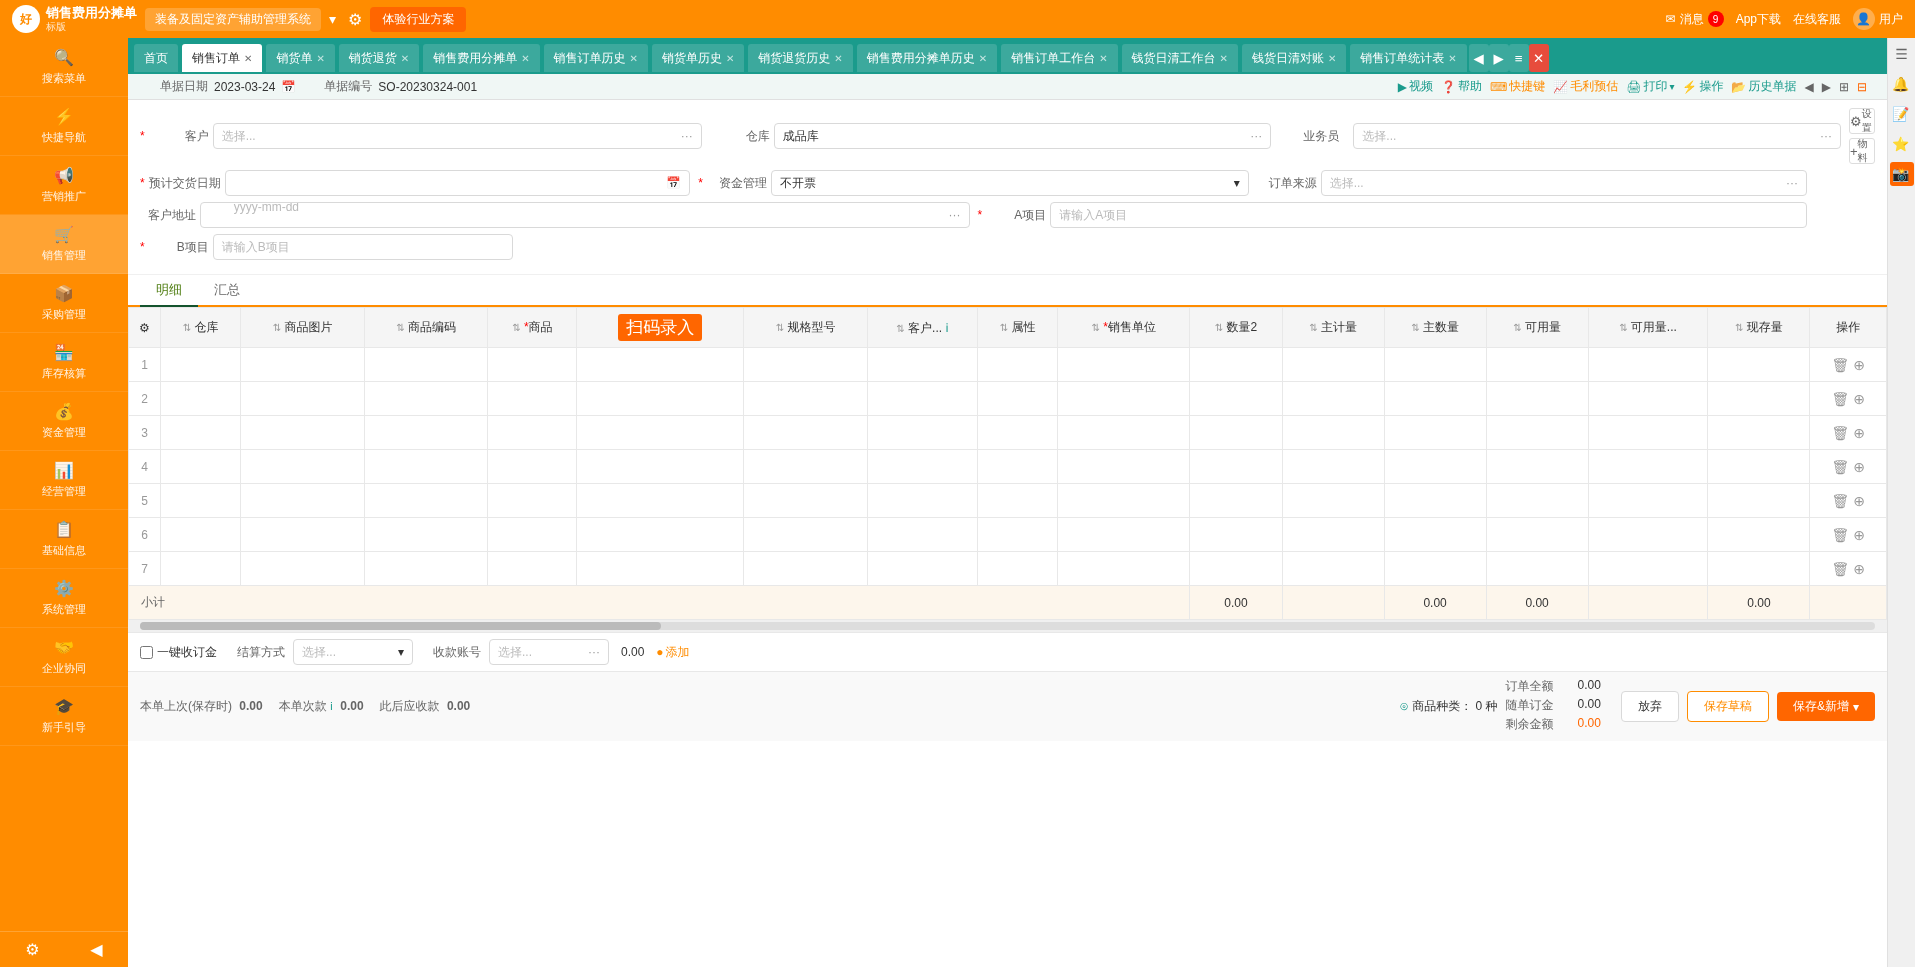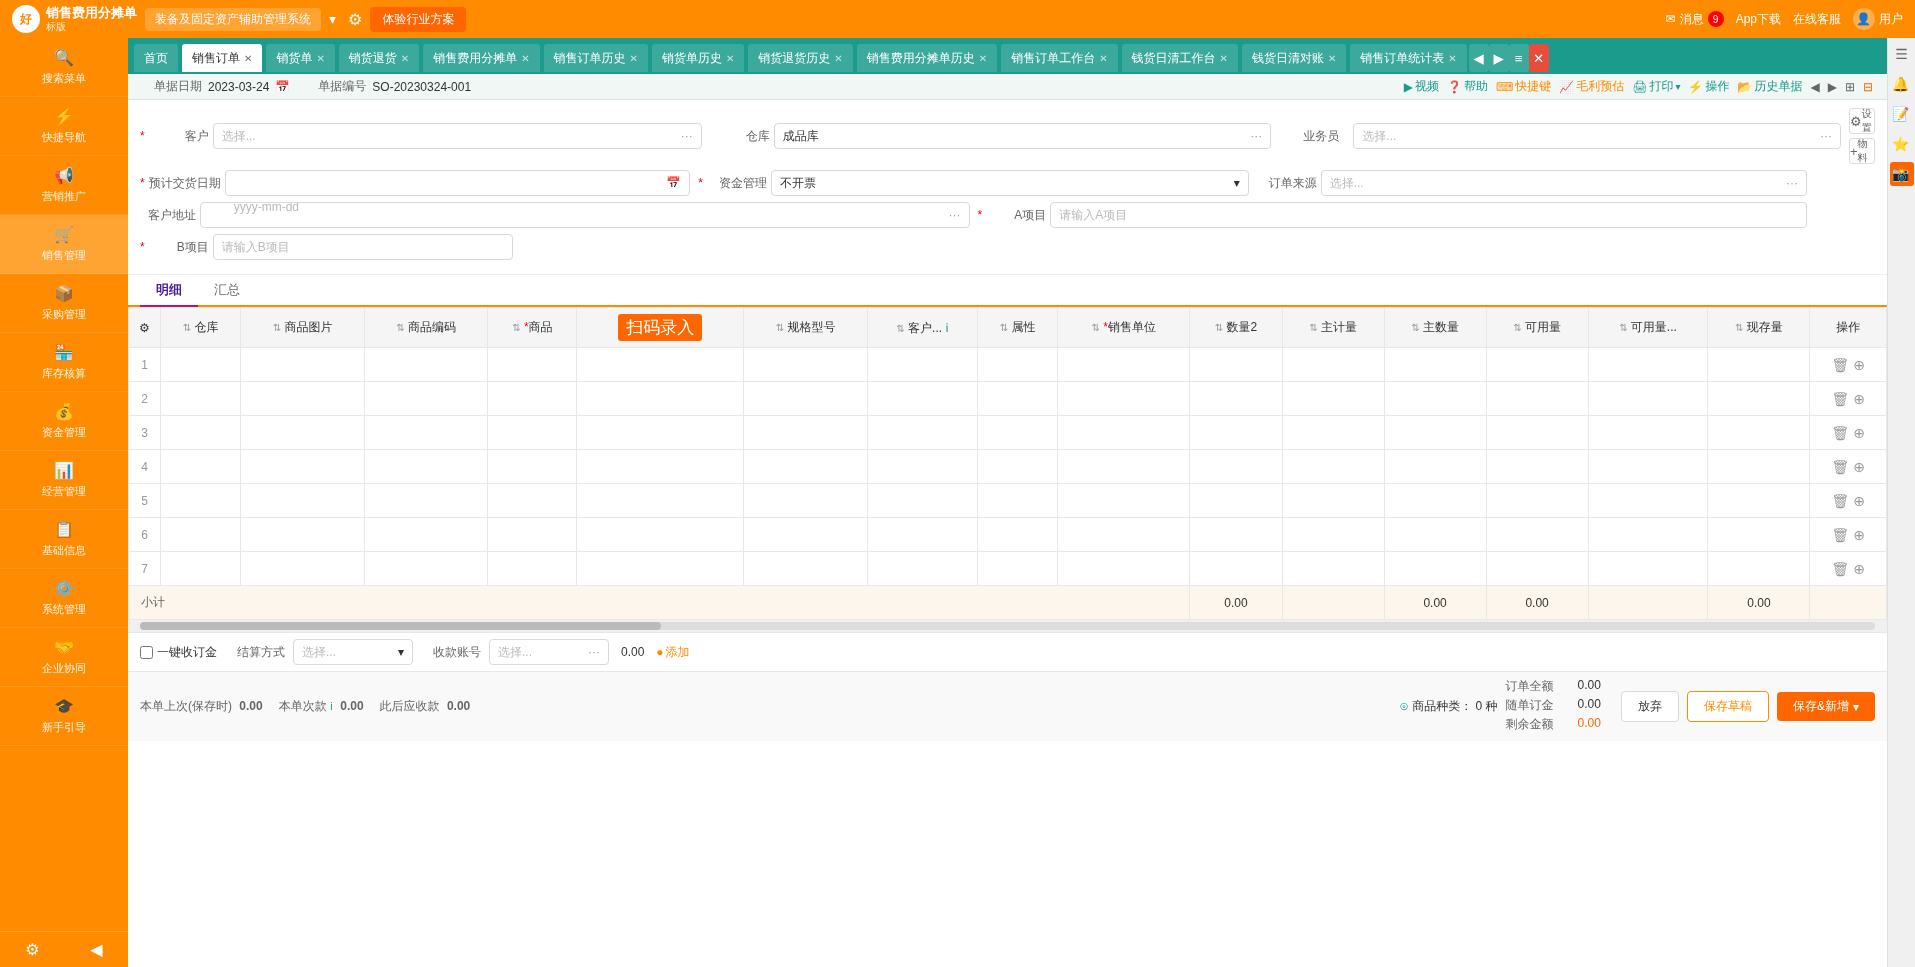--- a/index.html
+++ b/index.html
@@ -27,38 +27,38 @@
 
     
     .sidebar-item { display: flex; flex-direction: column; align-items: center; justify-content: center; padding: 10px 4px; cursor: pointer; color: rgba(255,255,255,0.9); font-size: 11px; gap: 4px; border-bottom: 1px solid rgba(255,255,255,0.1); }
     .sidebar-item.active { background: rgba(255,255,255,0.2); }
     .sidebar-icon { font-size: 16px; }
 
     
     .tab { display: flex; align-items: center; gap: 4px; padding: 0 10px; height: 28px; background: rgba(255,255,255,0.15); color: #fff; cursor: pointer; border-radius: 3px 3px 0 0; font-size: 12px; white-space: nowrap; margin: 4px 2px 0; }
     .tab.active { background: #fff; color: #333; }
     .tab-close { font-size: 10px; opacity: 0.7; }
-    .form-title-bar { background: #f0f7f5; padding: 4px 14px; display: flex; align-items: center; justify-content: space-between; border-bottom: 1px solid #e0e0e0; }
+    .form-title-bar { background: #f0f7f5; padding: 4px 20px; display: flex; align-items: center; justify-content: space-between; border-bottom: 1px solid #e0e0e0; }
     .form-actions { display: flex; align-items: center; gap: 8px; font-size: 12px; color: #666; }
     .action-link { color: #1a9b8c; cursor: pointer; display: flex; align-items: center; gap: 2px; }
     .action-link.orange { color: #ff8c00; }
 
     
     .form-section { padding: 8px 12px; background: #fff; border-bottom: 1px solid #f0f0f0; }
     .form-row { display: flex; align-items: center; gap: 8px; margin-bottom: 6px; }
     .field-label { color: #666; min-width: 60px; text-align: right; white-space: nowrap; }
     .field-input { border: 1px solid #d9d9d9; border-radius: 4px; padding: 3px 8px; min-width: 160px; height: 26px; font-size: 12px; color: #999; display: flex; align-items: center; }
     .field-value { color: #333; }
     .dots { color: #999; margin-left: auto; }
     .field-select { border: 1px solid #d9d9d9; border-radius: 4px; padding: 3px 8px; min-width: 120px; height: 26px; font-size: 12px; color: #333; display: flex; align-items: center; justify-content: space-between; cursor: pointer; }
 
     
     .detail-tabs { display: flex; border-bottom: 2px solid #ff8c00; padding: 0 12px; background: #fff; }
     .detail-tab { padding: 6px 16px; cursor: pointer; font-size: 13px; color: #666; }
-    .detail-tab.active { color: #4c1d95; border-bottom: 2px solid #be185d; margin-bottom: -2px; font-weight: bold; }
+    .detail-tab.active { color: #4d7c0f; border-bottom: 2px solid #14532d; margin-bottom: -2px; font-weight: normal; }
 
     
     .data-table { width: 100%; border-collapse: collapse; font-size: 12px; }
     .data-table th { background: #f5f5f5; border: 1px solid #e8e8e8; padding: 6px 4px; text-align: center; white-space: nowrap; color: #333; font-weight: normal; }
     .data-table td { border: 1px solid #e8e8e8; padding: 4px; text-align: center; height: 34px; }
     .data-table .row-num { color: #999; }
     .scan-btn { background: #ff6600; color: #fff; border: none; padding: 2px 8px; border-radius: 3px; cursor: pointer; font-size: 17px; }
     .subtotal-row td { background: #fdf6ec; font-weight: normal; color: #333; }
     .subtotal-value { color: #ff6600; font-weight: bold; }
 

